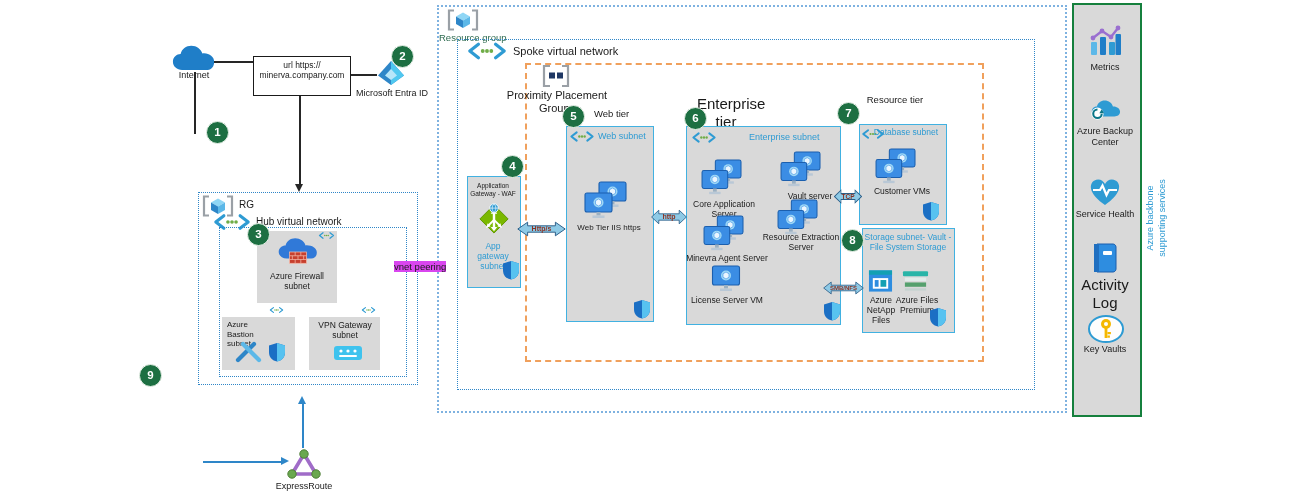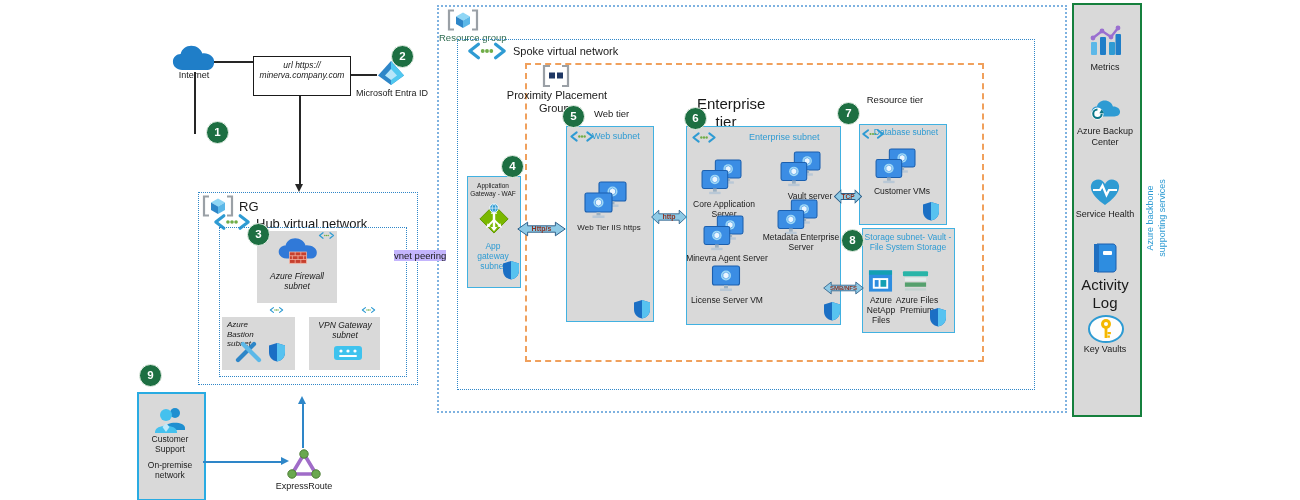--- a/index.html
+++ b/index.html
@@ -11,22 +11,22 @@
   .dot-outer{border:2px dotted #7fb2e0}
   .dot-blue{border:1.6px dotted #2f86c8}
   .dot-thin{border:1.4px dotted #2f86c8}
   .dash-orange{border:2.5px dashed #f0a05c}
   .badge{width:21px;height:21px;border-radius:50%;background:#1d6f42;border:1.5px solid #e9f1e9;
          color:#fff;font-weight:bold;font-size:11.5px;text-align:center;line-height:20px;z-index:6}
   .lbl{font-size:8.5px;line-height:1.18;text-align:center}
   .lbl-l{font-size:8px;line-height:1.2;text-align:left}
   .blue{color:#2e9bd3}
   .green{color:#2d6a4f}
-  .it{font-style:italic}
-  .t9{font-size:9px}.t95{font-size:9.5px}.t10{font-size:13px}.t11{font-size:11px}
+  .it{}
+  .t9{font-size:9px}.t95{font-size:9.5px}.t10{font-size:10px}.t11{font-size:11px}
   .hline{background:#262626;height:1.5px}
   .vline{background:#262626;width:1.5px}
   .bhline{background:#2e86c8;height:1.6px}
   .bvline{background:#2e86c8;width:1.6px}
   .ah-down{width:0;height:0;border-left:4.5px solid transparent;border-right:4.5px solid transparent;border-top:8px solid #262626}
   .ah-right{width:0;height:0;border-top:4.5px solid transparent;border-bottom:4.5px solid transparent;border-left:8px solid #2e86c8}
   .ah-up{width:0;height:0;border-left:4.5px solid transparent;border-right:4.5px solid transparent;border-bottom:8px solid #2e86c8}
   .darr{z-index:4}
   .darr svg{position:absolute;left:0;top:0;width:100%;height:100%}
   .alabel{position:absolute;left:0;top:0;width:100%;height:100%;text-align:center;
@@ -159,36 +159,23 @@
   <div class="abs icon" style="left:333px;top:343px;width:30px;height:20px">
       <svg viewBox="0 0 30 20">
         <rect x="1" y="3" width="28" height="14" rx="3" fill="#3fc3ee"></rect>
         <circle cx="8" cy="8" r="1.6" fill="#fff"></circle>
         <circle cx="15" cy="8" r="1.6" fill="#fff"></circle>
         <circle cx="22" cy="8" r="1.6" fill="#fff"></circle>
         <rect x="6" y="12" width="18" height="2" rx="1" fill="#fff"></rect>
       </svg>
     </div>
 
-  <div class="abs t95" style="left:394px;top:250px;background:#c4b5fd;z-index:3">vnet peering</div>
+  <div class="abs t95" style="left:394px;top:261px;background:#d946ef;z-index:3">vnet peering</div>
 
   <div class="abs badge" style="left:139px;top:364px">9</div>
-  <div class="abs graybox" style="left:137px;top:392px;width:65px;height:105px;border:2px solid #29abe2">
-    <div class="icon" style="position:absolute;left:14px;top:12px;width:34px;height:28px">
-        <svg viewBox="0 0 34 28">
-          <circle cx="22" cy="7" r="5" fill="#1f8fd0"></circle>
-          <path d="M12,22 C12,15 32,15 32,22 V24 H12 Z" fill="#1f8fd0"></path>
-          <circle cx="13" cy="9" r="6" fill="#45c1ee"></circle>
-          <path d="M2,26 C2,17.5 24,17.5 24,26 V27 H2 Z" fill="#45c1ee"></path>
-          <polygon points="13,17 16.5,21 13,26 9.5,21" fill="#bfe9fa"></polygon>
-        </svg>
-      </div>
-    <div class="lbl" style="position:absolute;left:0;top:40px;width:62px">Customer Support</div>
-    <div class="lbl" style="position:absolute;left:0;top:66px;width:62px">On-premise network</div>
-  </div>
   <div class="abs bhline" style="left:203px;top:461px;width:80px"></div>
   <div class="abs ah-right" style="left:281px;top:457px"></div>
   <div class="abs icon" style="left:287px;top:448px;width:34px;height:32px">
       <svg viewBox="0 0 34 32">
         <path d="M17,6 L29,26 H5 Z" fill="none" stroke="#a06cc8" stroke-width="3.6" stroke-linejoin="round"></path>
         <circle cx="17" cy="6" r="4.2" fill="#6aa84f" stroke="#4e7e36" stroke-width="1"></circle>
         <circle cx="5" cy="26" r="4.2" fill="#6aa84f" stroke="#4e7e36" stroke-width="1"></circle>
         <circle cx="29" cy="26" r="4.2" fill="#6aa84f" stroke="#4e7e36" stroke-width="1"></circle>
       </svg>
     </div>
@@ -262,21 +249,21 @@
   <div class="abs graybox bluebrd" style="left:566px;top:126px;width:86px;height:194px">
     <div class="icon" style="position:absolute;left:2px;top:3px;width:26px;height:13px">
         <svg viewBox="0 0 44 20">
           <path d="M13,3 L4,10 L13,17" fill="none" stroke="#2e9bd3" stroke-width="3.4" stroke-linecap="round" stroke-linejoin="round"></path>
           <path d="M31,3 L40,10 L31,17" fill="none" stroke="#2e9bd3" stroke-width="3.4" stroke-linecap="round" stroke-linejoin="round"></path>
           <circle cx="17.5" cy="10" r="2" fill="#70ad47"></circle>
           <circle cx="22" cy="10" r="2" fill="#70ad47"></circle>
           <circle cx="26.5" cy="10" r="2" fill="#70ad47"></circle>
         </svg>
       </div>
-    <div class="t9 blue" style="position:absolute;left:25px;top:4px">Web subnet</div>
+    <div class="t9 blue" style="position:absolute;left:31px;top:4px">Web subnet</div>
     <div class="icon" style="position:absolute;left:17px;top:54px;width:44px;height:40px">
         <svg viewBox="0 0 44 40">
           <g>
             <rect x="15" y="1" width="27" height="19" rx="2" fill="#3b8de4" stroke="#1b5fae" stroke-width="1.1"></rect>
             <circle cx="28.5" cy="10.5" r="5" fill="#9fd9f6"></circle>
             <polygon points="28.5,7 31.5,8.7 31.5,12.2 28.5,14 25.5,12.2 25.5,8.7" fill="#eaf6ff" stroke="#3b8de4" stroke-width="0.6"></polygon>
             <rect x="26.5" y="20" width="4" height="3.5" fill="#9bb0c2"></rect>
             <rect x="22.5" y="23.5" width="12" height="2.5" fill="#b9c8d6"></rect>
           </g>
           <g>
@@ -382,21 +369,21 @@
           </g>
           <g>
             <rect x="1" y="12" width="27" height="19" rx="2" fill="#3b8de4" stroke="#1b5fae" stroke-width="1.1"></rect>
             <circle cx="14.5" cy="21.5" r="5" fill="#9fd9f6"></circle>
             <polygon points="14.5,18 17.5,19.7 17.5,23.2 14.5,25 11.5,23.2 11.5,19.7" fill="#eaf6ff" stroke="#3b8de4" stroke-width="0.6"></polygon>
             <rect x="12.5" y="31" width="4" height="3.5" fill="#9bb0c2"></rect>
             <rect x="8.5" y="34.5" width="12" height="2.5" fill="#b9c8d6"></rect>
           </g>
         </svg>
       </div>
-    <div class="lbl" style="position:absolute;left:66px;top:105px;width:96px">Metadata Enterprise Server</div>
+    <div class="lbl" style="position:absolute;left:66px;top:105px;width:96px">Resource Extraction Server</div>
 
     <div class="icon" style="position:absolute;left:22px;top:138px;width:34px;height:30px">
         <svg viewBox="0 0 32 30">
           <g>
             <rect x="2.5" y="1" width="27" height="19" rx="2" fill="#3b8de4" stroke="#1b5fae" stroke-width="1.1"></rect>
             <circle cx="16" cy="10.5" r="5" fill="#9fd9f6"></circle>
             <polygon points="16,7 19,8.7 19,12.2 16,14 13,12.2 13,8.7" fill="#eaf6ff" stroke="#3b8de4" stroke-width="0.6"></polygon>
             <rect x="14" y="20" width="4" height="3.5" fill="#9bb0c2"></rect>
             <rect x="10" y="23.5" width="12" height="2.5" fill="#b9c8d6"></rect>
           </g>

